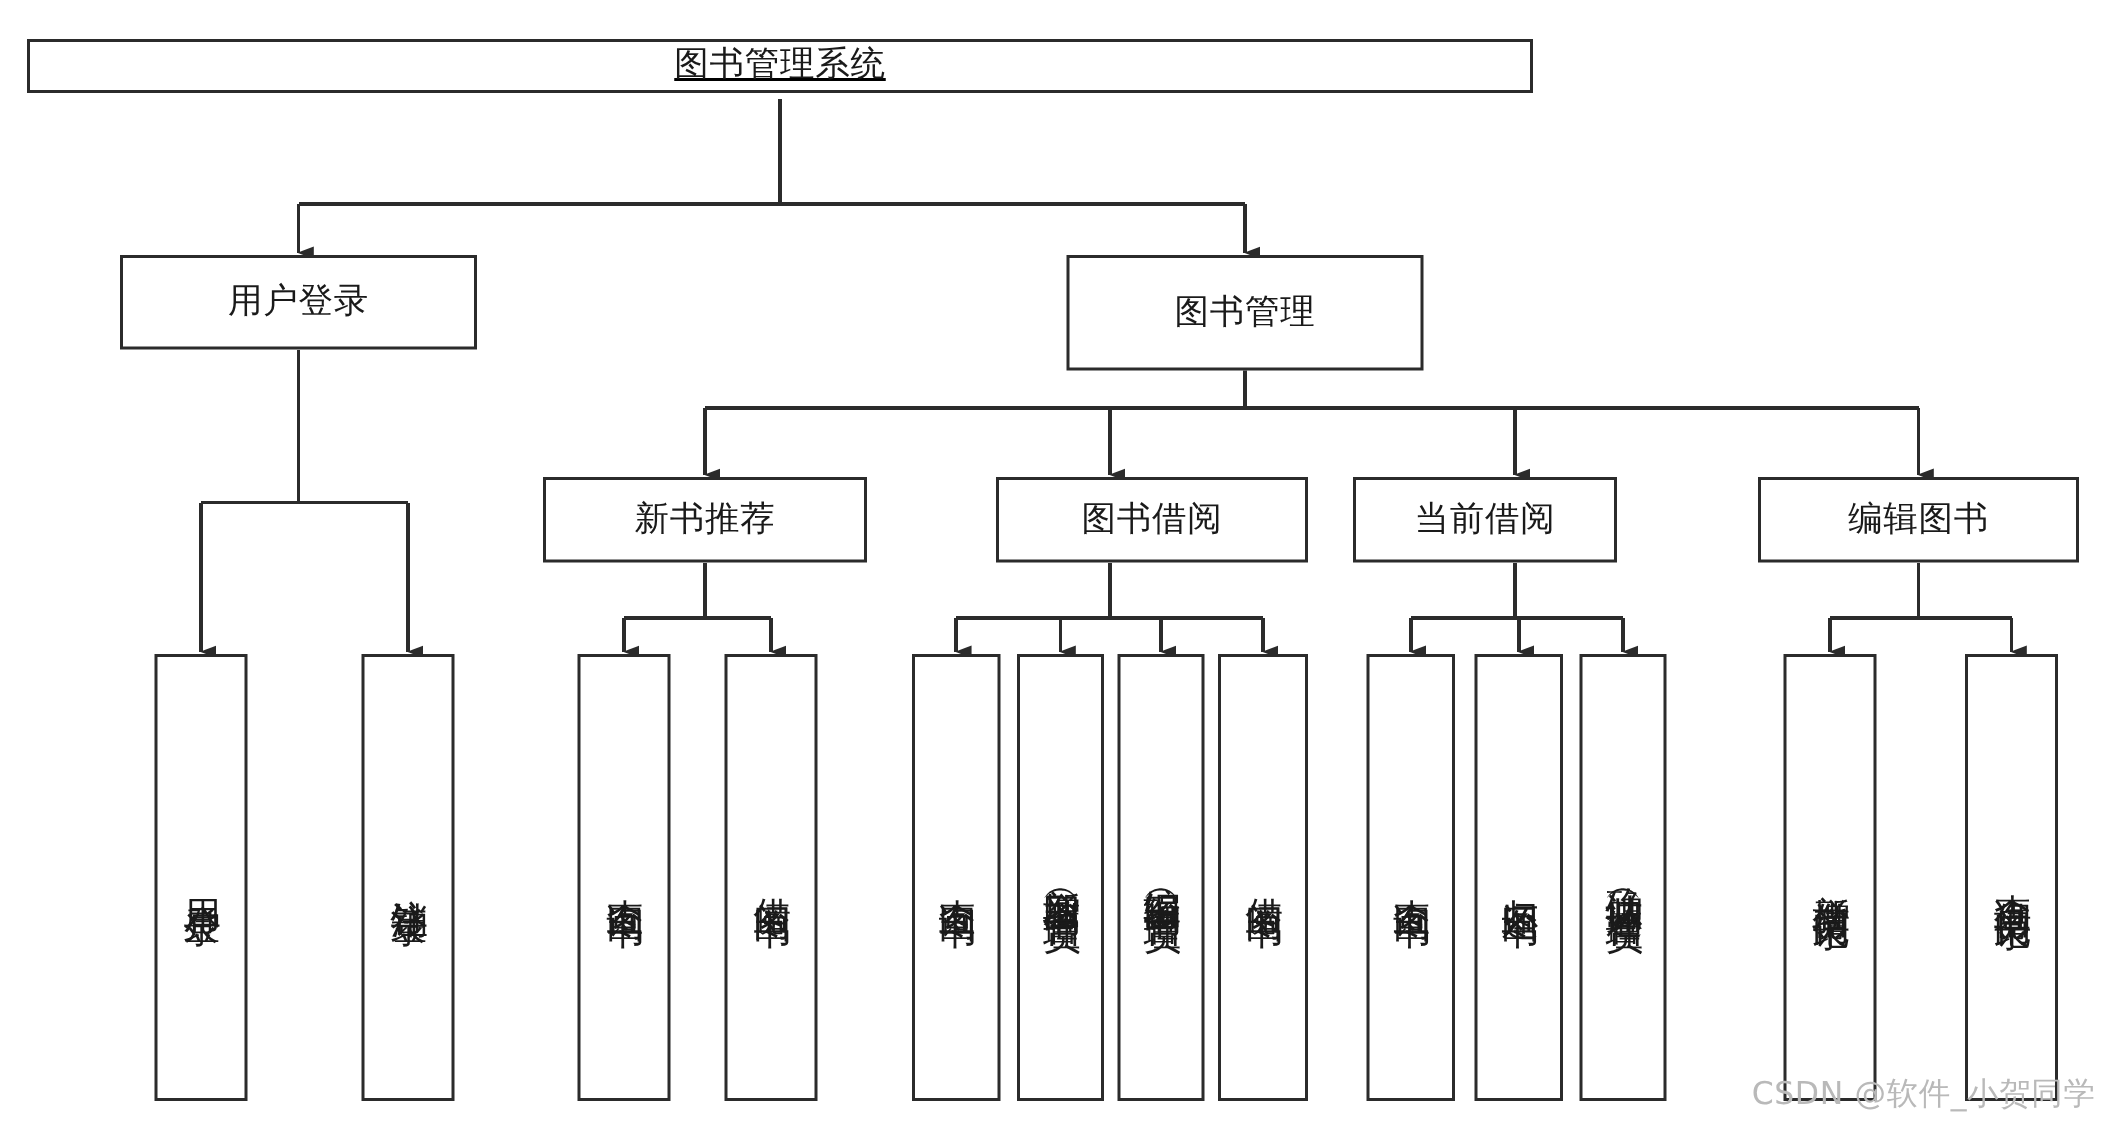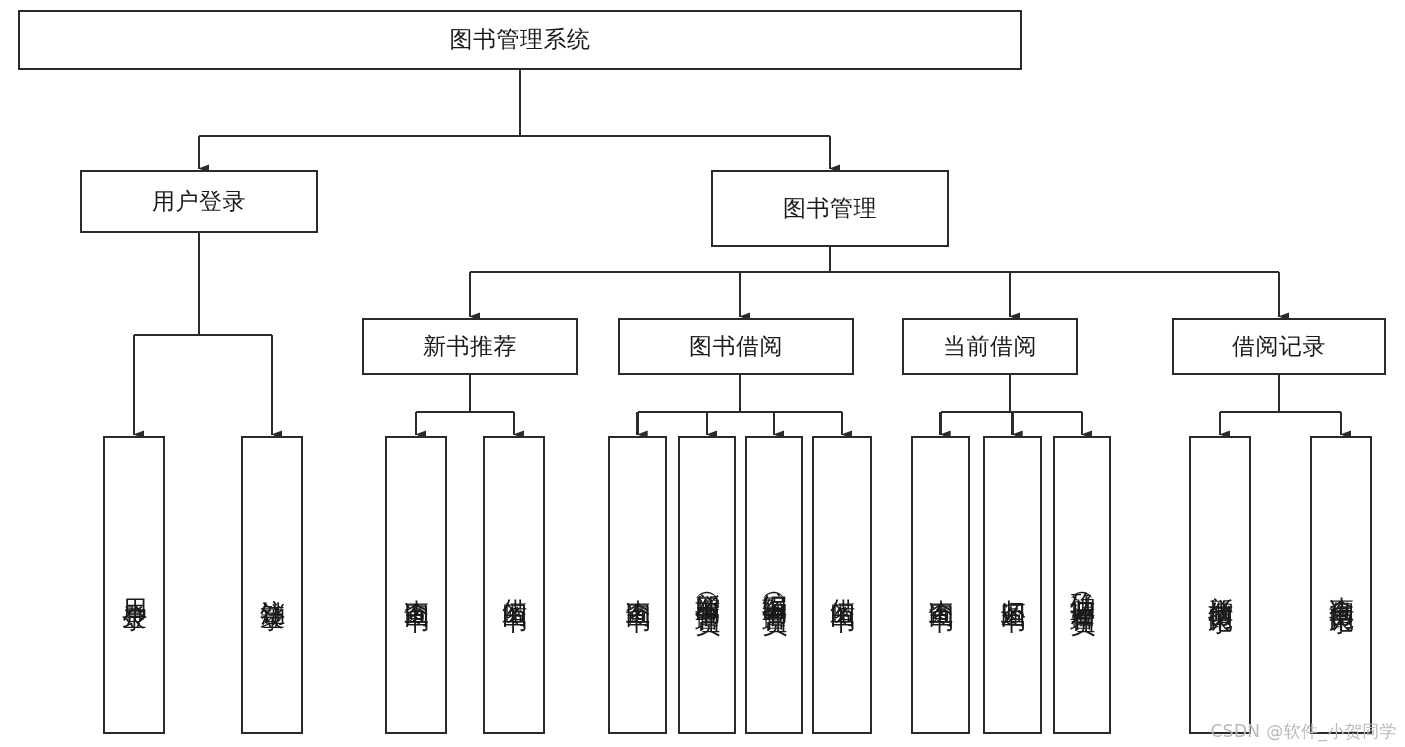--- a/index.html
+++ b/index.html
@@ -54,21 +54,21 @@
     text-orientation: upright;
     font-size: 25px;
     line-height: 1.06;
     letter-spacing: 3px;
     max-height: 100%;
   }
   .watermark {
     position: absolute;
     right: 8px;
     bottom: 4px;
-    font-size: 17px;
+    font-size: 21px;
     color: #b9b9b9;
     letter-spacing: 0.4px;
     white-space: nowrap;
     font-family: "DejaVu Sans", "Liberation Sans", sans-serif;
   }
 </style>
 </head>
 <body>
 
 <div id="canvas">
@@ -109,40 +109,40 @@
         <line x1="1012.5" y1="412" x2="1012.5" y2="434.5" stroke="#2b2b2b" stroke-width="2.6" shape-rendering="crispEdges" marker-end="url(#arrowhead)"></line>
         <line x1="1082" y1="412" x2="1082" y2="434.5" stroke="#2b2b2b" stroke-width="2.6" shape-rendering="crispEdges" marker-end="url(#arrowhead)"></line>
         <line x1="1279" y1="375" x2="1279" y2="412" stroke="#2b2b2b" stroke-width="2.6" shape-rendering="crispEdges"></line>
         <line x1="1220" y1="412" x2="1341" y2="412" stroke="#2b2b2b" stroke-width="2.6" shape-rendering="crispEdges"></line>
         <line x1="1220" y1="412" x2="1220" y2="434.5" stroke="#2b2b2b" stroke-width="2.6" shape-rendering="crispEdges" marker-end="url(#arrowhead)"></line>
         <line x1="1341" y1="412" x2="1341" y2="434.5" stroke="#2b2b2b" stroke-width="2.6" shape-rendering="crispEdges" marker-end="url(#arrowhead)"></line>
       </g>
   </svg>
 
   <div id="node-layer">
-      <div class="node horiz root" style="left: 18px; top: 10px; width: 1004px; height: 60px;">
+      <div class="node horiz root" style="left: 18px; top: 26px; width: 1004px; height: 36px; text-decoration: underline;">
         <span class="lbl">图书管理系统</span>
       </div>
       <div class="node horiz" style="left: 80px; top: 170px; width: 238px; height: 63px;">
         <span class="lbl">用户登录</span>
       </div>
       <div class="node horiz" style="left: 711px; top: 170px; width: 238px; height: 77px;">
         <span class="lbl">图书管理</span>
       </div>
       <div class="node horiz" style="left: 362px; top: 318px; width: 216px; height: 57px;">
         <span class="lbl">新书推荐</span>
       </div>
-      <div class="node horiz" style="left: 618px; top: 318px; width: 236px; height: 57px;">
+      <div class="node horiz" style="left: 664px; top: 318px; width: 208px; height: 57px;">
         <span class="lbl">图书借阅</span>
       </div>
       <div class="node horiz" style="left: 902px; top: 318px; width: 176px; height: 57px;">
         <span class="lbl">当前借阅</span>
       </div>
       <div class="node horiz" style="left: 1172px; top: 318px; width: 214px; height: 57px;">
-        <span class="lbl">借阅记录</span>
+        <span class="lbl">编辑图书</span>
       </div>
       <div class="node vert" style="left: 103px; top: 436px; width: 62px; height: 298px;">
         <span class="lbl">用户登录</span>
       </div>
       <div class="node vert" style="left: 241px; top: 436px; width: 62px; height: 298px;">
         <span class="lbl">注销登录</span>
       </div>
       <div class="node vert" style="left: 385px; top: 436px; width: 62px; height: 298px;">
         <span class="lbl">查询图书</span>
       </div>

